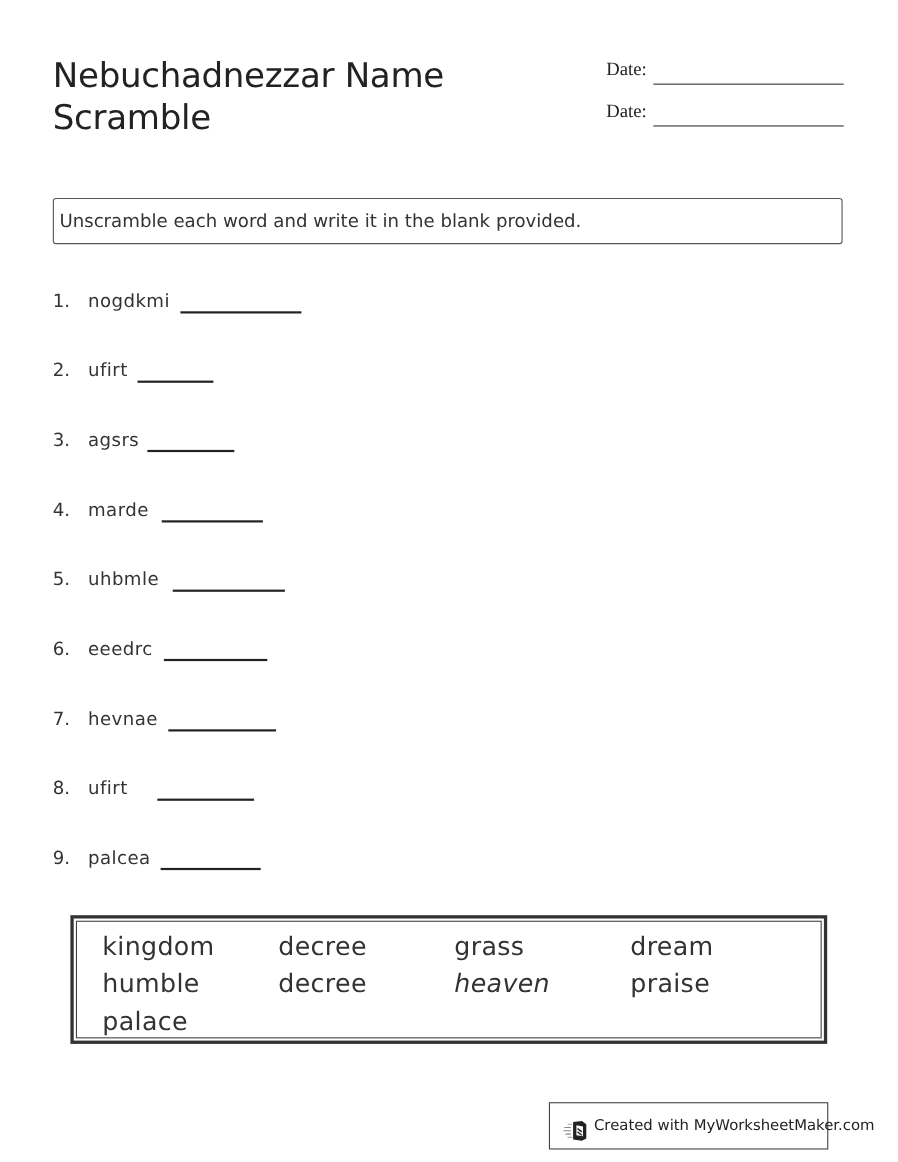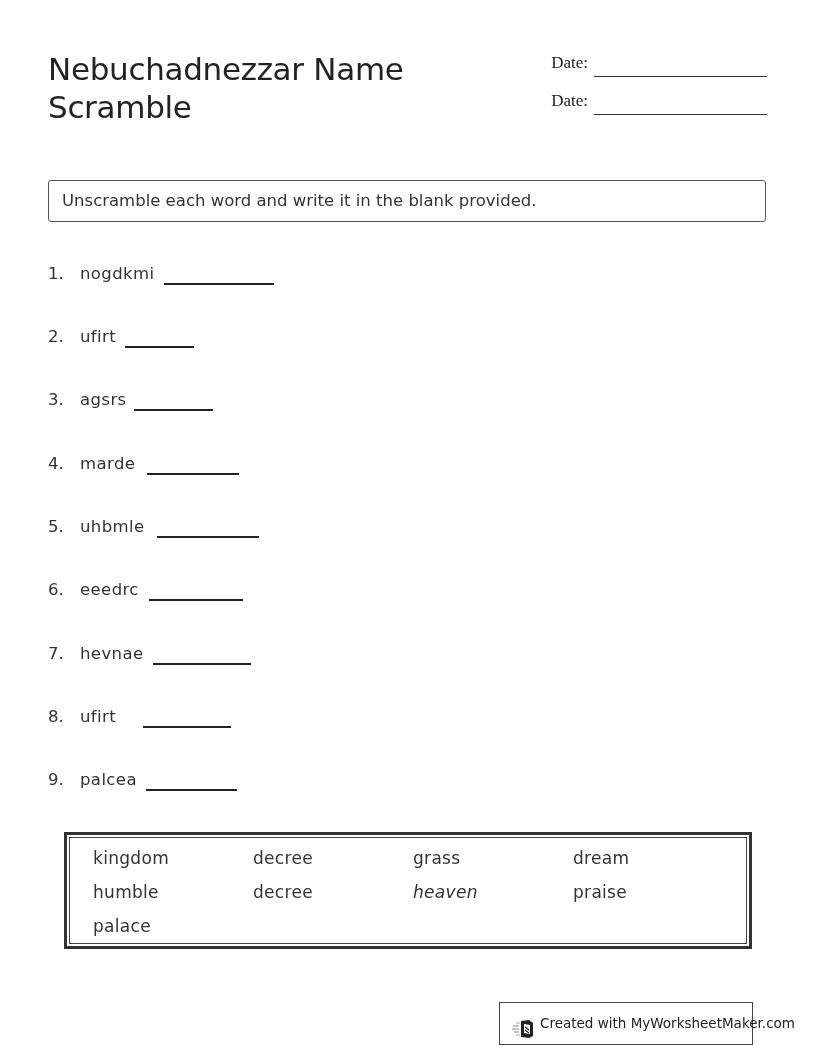--- a/index.html
+++ b/index.html
@@ -13,35 +13,35 @@
     letter-spacing: -0.3px;
   }
   .field {
     position: absolute; font-family: "Liberation Serif", serif; font-size: 17px; color: #222;
   }
   .field .lbl { position: absolute; right: 0; white-space: nowrap; }
   .field-line { position: absolute; height: 0; border-top: 1.4px solid #333; }
   .instructions {
     position: absolute; left: 48px; top: 180px; width: 718px; height: 42px;
     box-sizing: border-box; border: 1.3px solid #555; border-radius: 3px;
-    font-size: 16.5px; line-height: 40px; padding-left: 13px; color: #333;
+    font-size: 16.5px; line-height: 40px; padding-left: 5px; color: #333;
   }
   .item { position: absolute; left: 48px; height: 30px; font-size: 16.5px; color: #333; }
   .item .num { position: absolute; left: 0; top: 0; }
   .item .word { position: absolute; left: 32px; top: 0; white-space: nowrap; letter-spacing: 0.4px; }
   .item .blank { position: absolute; top: 19px; height: 0; border-top: 2px solid #222; }
   .bank {
     position: absolute; left: 64px; top: 832px; width: 688px; height: 117px;
     box-sizing: border-box; border: 3px solid #333;
   }
   .bank-inner {
     position: absolute; left: 2px; top: 2px; right: 2px; bottom: 2px;
     border: 1px solid #444;
   }
-  .bank-word { position: absolute; font-size: 17px; color: #333; letter-spacing: 0.3px; }
+  .bank-word { position: absolute; font-size: 23px; color: #333; letter-spacing: 0.3px; }
   .credit {
     position: absolute; left: 499px; top: 1002px; width: 254px; height: 43px;
     box-sizing: border-box; border: 1.3px solid #444;
     font-size: 13.5px; color: #222; line-height: 41px;
   }
   .credit .logo { position: absolute; left: 12px; top: 11px; width: 24px; height: 20px; }
   .credit .txt { position: absolute; left: 40px; top: 0; white-space: nowrap; }
 </style>
 </head>
 <body>

